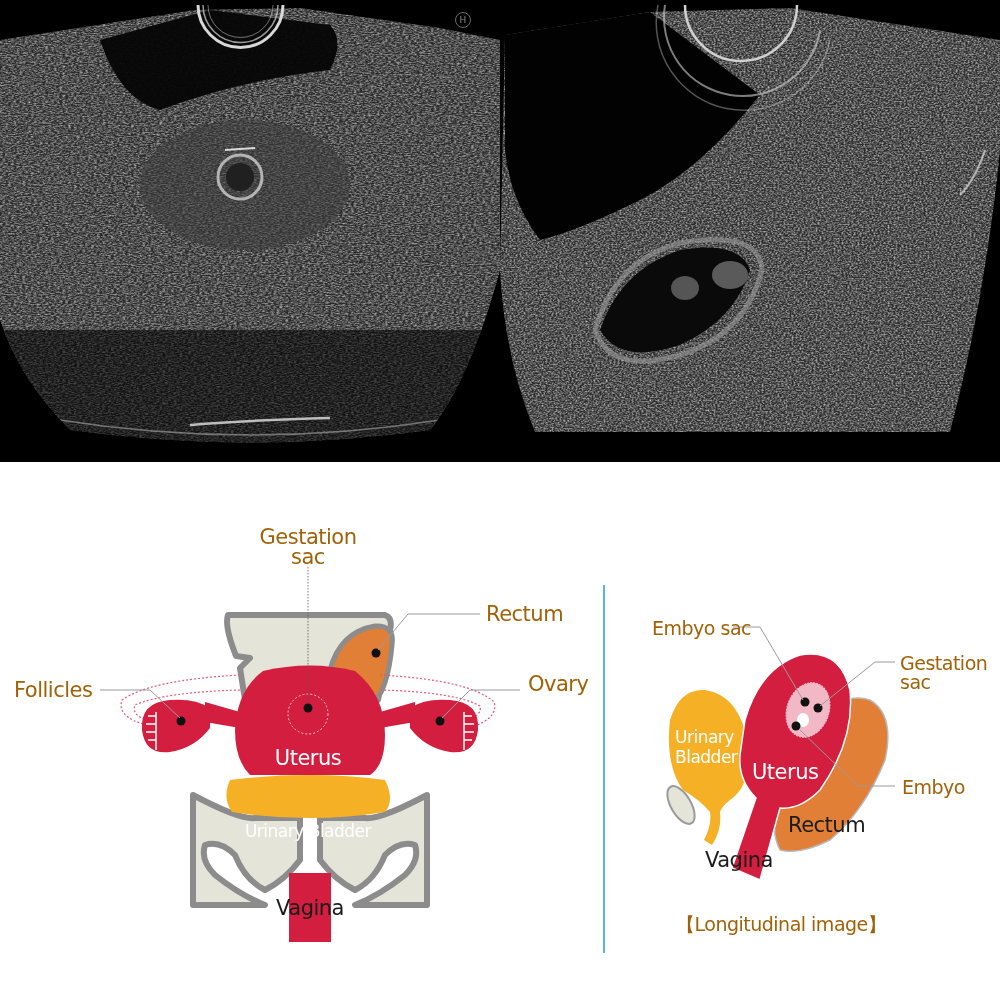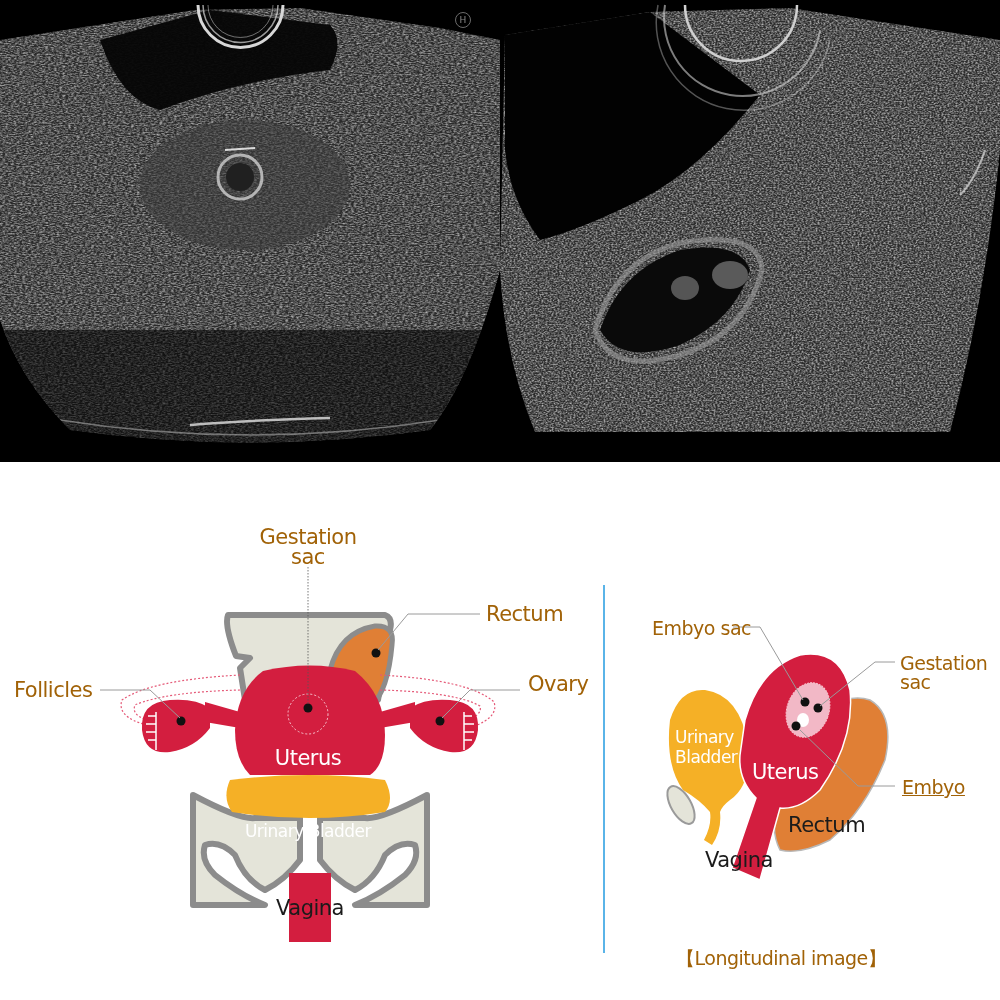--- a/index.html
+++ b/index.html
@@ -202,16 +202,16 @@
 <div class="lbl small" style="left:652px; top:618px;">Embyo sac</div>
 <div class="lbl small" style="left:900px; top:654px; line-height:19px;">
   <div>Gestation</div>
   <div>sac</div>
 </div>
 <div class="lbl white small" style="left:675px; top:727px; line-height:20px; font-size:17px;">
   <div>Urinary</div>
   <div>Bladder</div>
 </div>
 <div class="lbl white" style="left:752px; top:762px;">Uterus</div>
-<div class="lbl small" style="left:902px; top:777px;text-decoration:underline;">Embyo</div>
+<div class="lbl small" style="left:902px; top:777px;">Embyo</div>
 <div class="lbl dark" style="left:788px; top:815px;">Rectum</div>
 <div class="lbl dark" style="left:705px; top:850px;">Vagina</div>
-<div class="lbl small" style="left:676px; top:948px;">【Longitudinal image】</div>
+<div class="lbl small" style="left:676px; top:914px;">【Longitudinal image】</div>
 
 </body></html>

